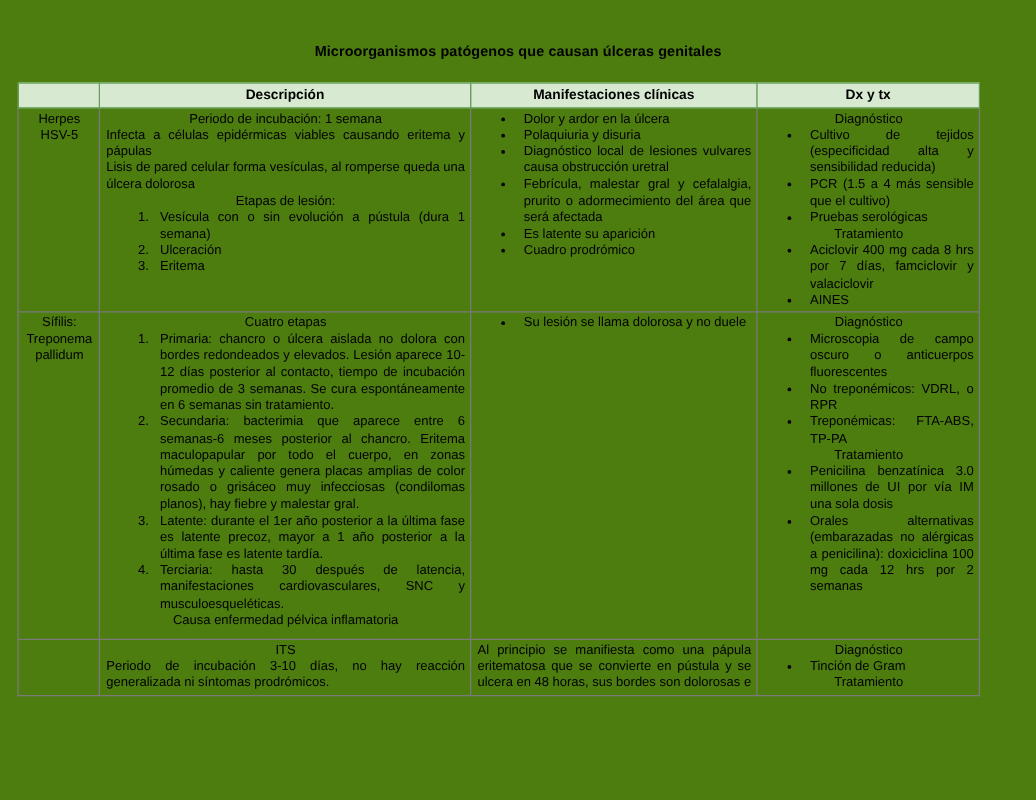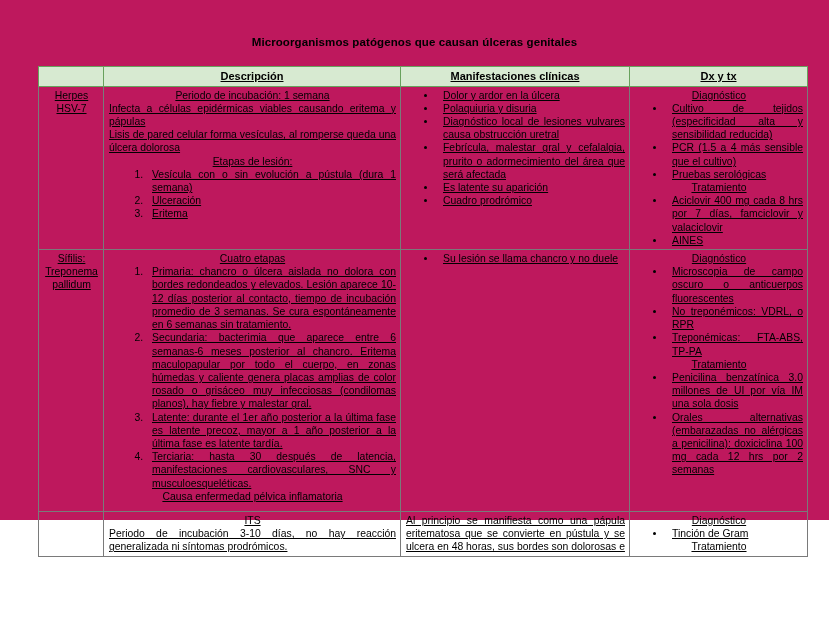--- a/index.html
+++ b/index.html
@@ -10,24 +10,24 @@
   body {
     width: 829px;
     height: 640px;
     overflow: hidden;
     font-family: "Liberation Sans", sans-serif;
     color: #000000;
   }
   .page {
     position: relative;
     width: 829px;
-    height: 520px;
+    height: 640px;
     box-sizing: border-box;
-    padding: 0 38px;
-    background: #be185d;
+    padding: 0 14px;
+    background: #4d7c0f;
   }
 
   
   .doc-title {
     text-align: center;
     font-size: 11.5px;
     font-weight: bold;
     margin: 0;
     padding-top: 36px;
     line-height: 1.1;
@@ -37,21 +37,21 @@
     text-align: center;
     font-size: 10.5px;
     font-style: italic;
     margin: 0;
     line-height: 1.1;
   }
   .sub1 { padding-top: 21px; }
   .sub2 { padding-top: 19px; }
 
   
-  .tbl-wrap { padding-top: 17px; text-decoration: underline; }
+  .tbl-wrap { padding-top: 17px; }
   table.main {
     border-collapse: collapse;
     width: 769px;
     table-layout: fixed;
     font-size: 10.4px;
   }
   table.main th,
   table.main td {
     border: 1px solid #7a7a7a;
     vertical-align: top;
@@ -147,21 +147,21 @@
           <th>Descripción</th>
           <th>Manifestaciones clínicas</th>
           <th>Dx y tx</th>
         </tr>
       </thead>
       <tbody>
 
         <tr>
           <td class="org-cell">
             <div class="line">Herpes</div>
-            <div class="line">HSV-7</div>
+            <div class="line">HSV-5</div>
           </td>
           <td class="r1-desc">
             <div class="line">Periodo de incubación: 1 semana</div>
             <div class="line just">Infecta a células epidérmicas viables causando eritema y pápulas</div>
             <div class="line just">Lisis de pared celular forma vesículas, al romperse queda una úlcera dolorosa</div>
             <div class="line">Etapas de lesión:</div>
             <ol class="num">
               <li>Vesícula con o sin evolución a pústula (dura 1 semana)</li>
               <li>Ulceración</li>
               <li>Eritema</li>
@@ -203,21 +203,21 @@
             <ol class="num">
               <li>Primaria: chancro o úlcera aislada no dolora con bordes redondeados y elevados. Lesión aparece 10-12 días posterior al contacto, tiempo de incubación promedio de 3 semanas. Se cura espontáneamente en 6 semanas sin tratamiento.</li>
               <li>Secundaria: bacterimia que aparece entre 6 semanas-6 meses posterior al chancro. Eritema maculopapular por todo el cuerpo, en zonas húmedas y caliente genera placas amplias de color rosado o grisáceo muy infecciosas (condilomas planos), hay fiebre y malestar gral.</li>
               <li>Latente: durante el 1er año posterior a la última fase es latente precoz, mayor a 1 año posterior a la última fase es latente tardía.</li>
               <li>Terciaria: hasta 30 después de latencia, manifestaciones cardiovasculares, SNC y musculoesqueléticas.</li>
             </ol>
             <div class="line">Causa enfermedad pélvica inflamatoria</div>
           </td>
           <td class="mid-center">
             <ul class="bul tight">
-              <li>Su lesión se llama chancro y no duele</li>
+              <li>Su lesión se llama dolorosa y no duele</li>
             </ul>
           </td>
           <td class="mid-center">
             <div class="line">Diagnóstico</div>
             <ul class="bul">
               <li>Microscopia de campo oscuro o anticuerpos fluorescentes</li>
               <li>No treponémicos: VDRL, o RPR</li>
               <li>Treponémicas: FTA-ABS, TP-PA</li>
             </ul>
             <div class="line">Tratamiento</div>

